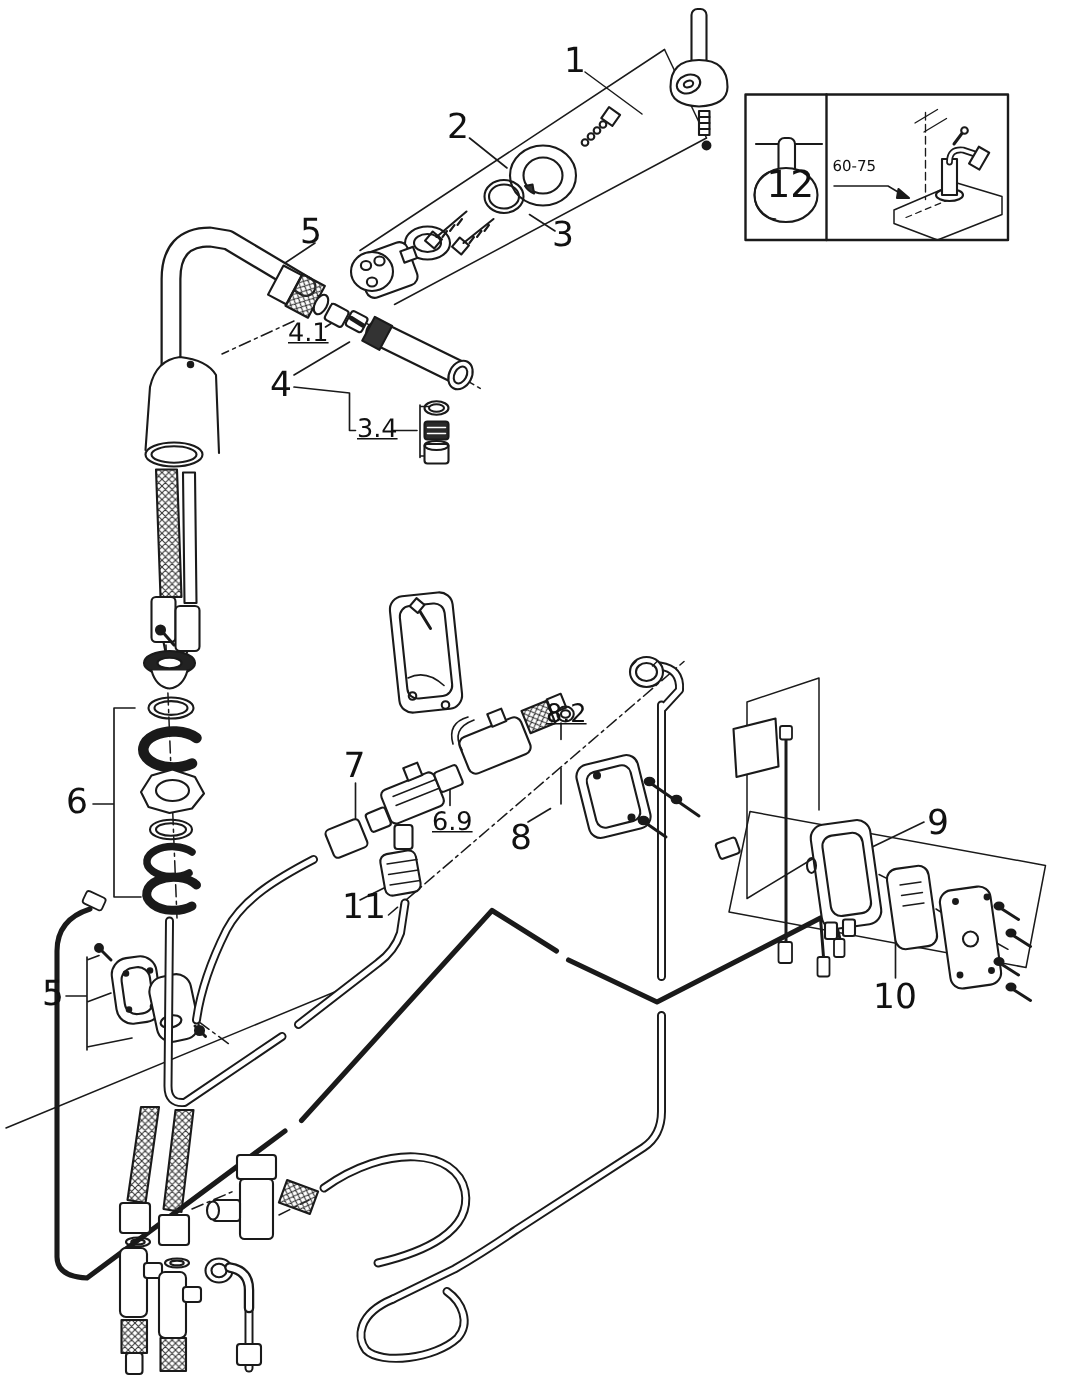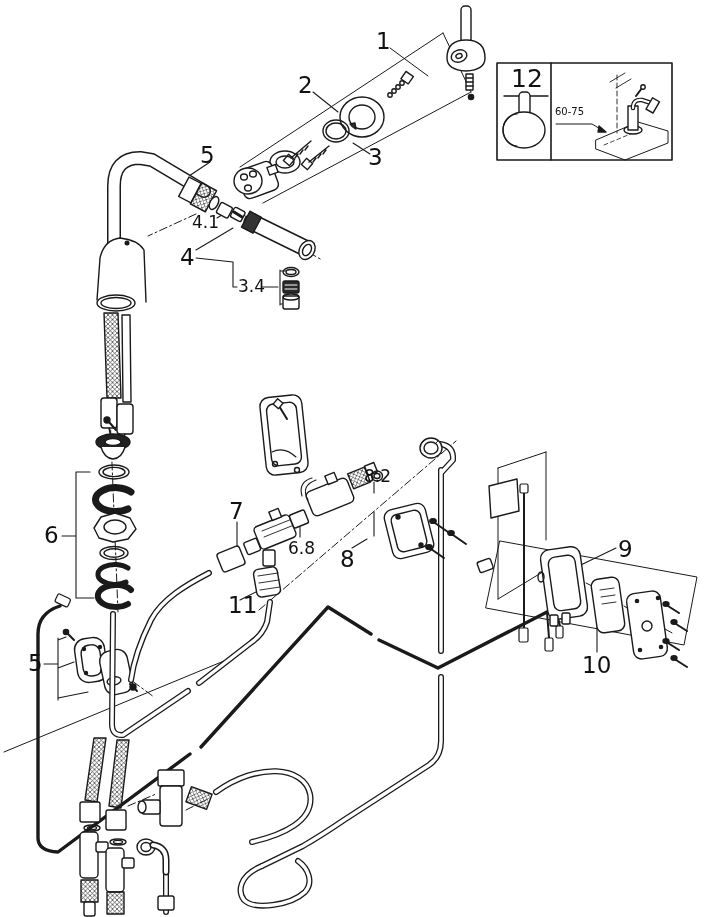--- a/index.html
+++ b/index.html
@@ -1,22 +1,22 @@
 <!DOCTYPE html>
 <html><head>
 <meta charset="utf-8">
 <style>
   html,body{margin:0;padding:0;background:#fff;}
   #stage{position:relative;width:710px;height:917px;background:#fff;overflow:hidden;
          font-family:"DejaVu Sans",sans-serif;}
   #art{position:absolute;left:0;top:0;}
   .lbl{position:absolute;color:#111;line-height:1;user-select:none;}
-  .lbl-xl{font-size:25px;}
+  .lbl-xl{font-size:25px;margin-top:44px;}
   .lbl-lg{font-size:23px;}
-  .lbl-md{font-size:17px;}
+  .lbl-md{font-size:17px;text-decoration:underline;}
   .lbl-sm{font-size:10px;}
 </style>
 </head>
 <body>
 
 <div id="stage">
 
 <svg id="art" width="710" height="917" viewBox="0 0 710 917" fill="none" stroke="#1a1a1a" stroke-width="1.4" stroke-linecap="round" stroke-linejoin="round">
 
   <defs>
@@ -338,21 +338,21 @@
 
 <span class="lbl lbl-lg" style="left:376px;top:30px">1</span>
 <span class="lbl lbl-lg" style="left:298px;top:74px">2</span>
 <span class="lbl lbl-lg" style="left:368px;top:146px">3</span>
 <span class="lbl lbl-lg" style="left:200px;top:144px">5</span>
 <span class="lbl lbl-md" style="left:192px;top:214px">4.1</span>
 <span class="lbl lbl-lg" style="left:180px;top:246px">4</span>
 <span class="lbl lbl-md" style="left:238px;top:278px">3.4</span>
 <span class="lbl lbl-lg" style="left:44px;top:524px">6</span>
 <span class="lbl lbl-lg" style="left:229px;top:500px">7</span>
-<span class="lbl lbl-md" style="left:288px;top:540px">6.8</span>
+<span class="lbl lbl-md" style="left:288px;top:540px">6.9</span>
 <span class="lbl lbl-md" style="left:364px;top:468px">8.2</span>
 <span class="lbl lbl-lg" style="left:340px;top:548px">8</span>
 <span class="lbl lbl-lg" style="left:618px;top:538px">9</span>
 <span class="lbl lbl-lg" style="left:582px;top:654px">10</span>
 <span class="lbl lbl-lg" style="left:228px;top:594px">11</span>
 <span class="lbl lbl-lg" style="left:28px;top:652px">5</span>
 <span class="lbl lbl-xl" style="left:511px;top:66px">12</span>
 <span class="lbl lbl-sm" style="left:555px;top:107px">60-75</span>
 
 </div>

